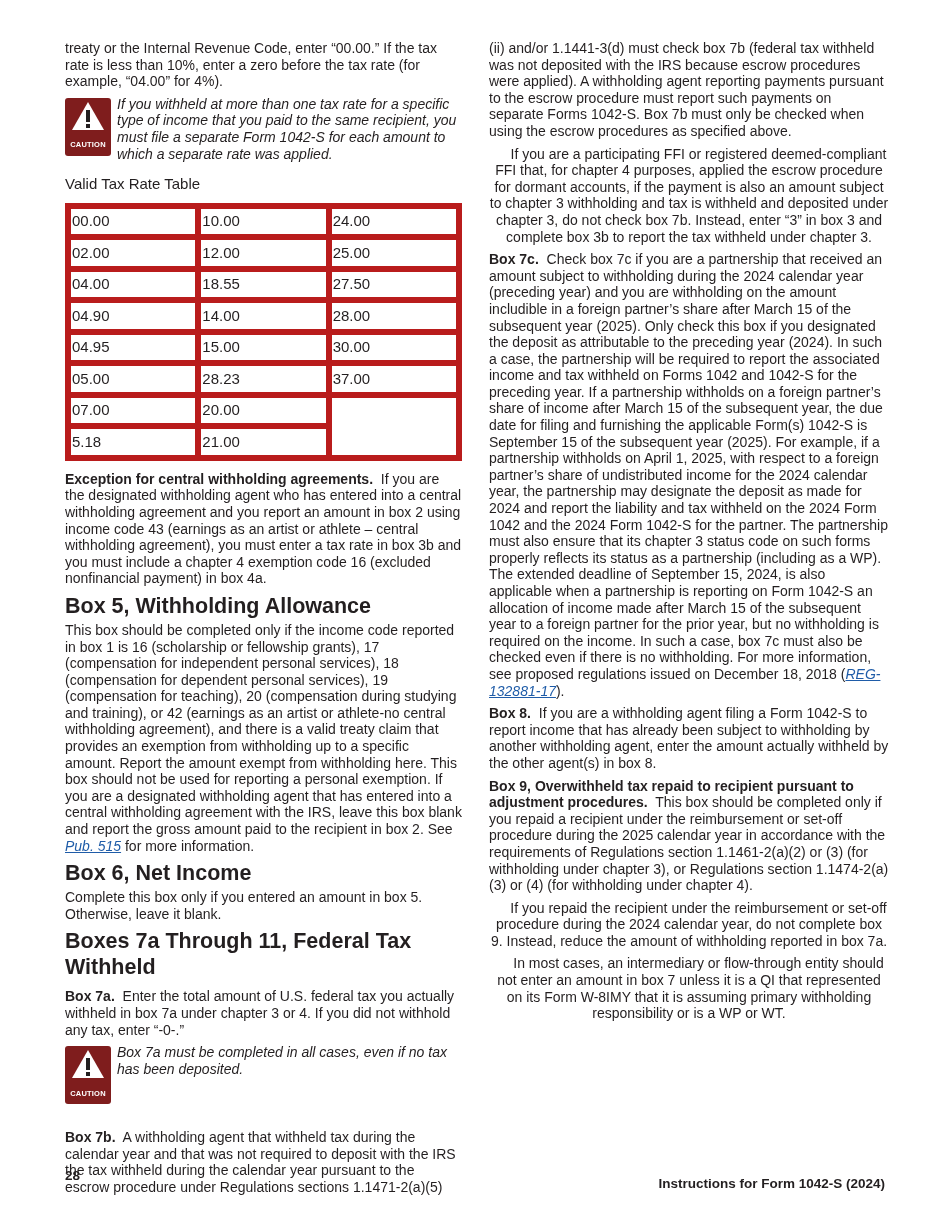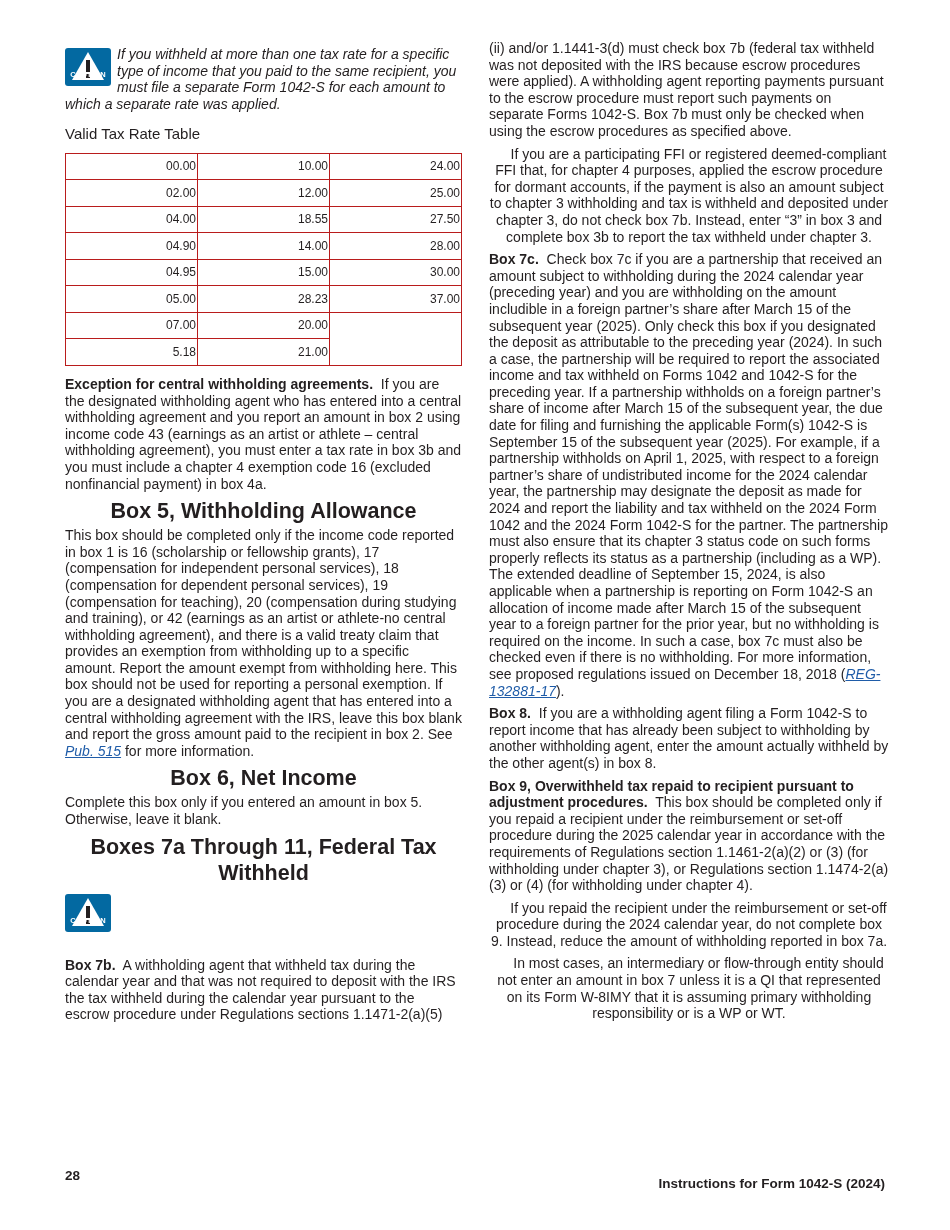--- a/index.html
+++ b/index.html
@@ -4,39 +4,40 @@
 <style>
   html, body { margin:0; padding:0; background:#fff; }
   body { width:950px; height:1230px; position:relative; overflow:hidden;
          font-family:"Liberation Sans", sans-serif; color:#231f20; }
   .col { position:absolute; top:40px; font-size:14px; line-height:16.6px; }
   .col-left { left:65px; width:397px; }
   .col-right { left:489px; width:400px; }
   p { margin:0 0 6px 0; }
   .indent { text-indent:19px;text-align:center; }
   b { font-weight:bold; }
-  h2 { font-size:21.5px; line-height:26px; font-weight:bold; margin:2px 0 3px 0;text-align:center; }
+  h2 { font-size:21.5px; line-height:26px; font-weight:bold; margin:2px 0 3px 0; }
   h3 { font-size:15px; font-weight:normal; margin:14px 0 10px 0; }
   a { color:#1f5ca8; font-style:italic; text-decoration:underline; }
   .caution { margin:6px 0 8px 0; font-style:italic; overflow:hidden; }
-  .caution-icon { float:left; width:46px; height:38px; background:#0369a1; border-radius:3px;
+  .caution-icon { float:left; width:46px; height:58px; background:#7f1d1d; border-radius:3px;
                   margin:2px 6px 0 0; position:relative; }
   .caution-icon svg { position:absolute; left:6px; top:3px; }
   .caution-icon span { position:absolute; bottom:2px; left:0; width:100%; text-align:center;
                        color:#fff; font-size:7.5px; font-weight:bold; font-style:normal; letter-spacing:0.2px; }
   table.rates { border-collapse:collapse; width:397px; margin-bottom:10px; }
-  table.rates td { border:1px solid #b91c1c; text-align:right; height:23.5px; font-size:12px; width:33%; }
+  table.rates td { border:6px solid #b91c1c; text-align:left; height:23.5px; font-size:15px; width:33%; }
   table.rates td.empty { vertical-align:top; }
   .footer { position:absolute; top:1168px; left:65px; width:820px; font-size:13.5px; font-weight:bold; }
   .footer .right { position:absolute; right:0; top:8px; }
 </style>
 </head>
 <body>
 
 <div class="col col-left">
+  <p>treaty or the Internal Revenue Code, enter “00.00.” If the tax rate is less than 10%, enter a zero before the tax rate (for example, “04.00” for 4%).</p>
 
   <div class="caution">
     <div class="caution-icon">
       <svg width="34" height="30" viewBox="0 0 34 30">
           <polygon points="17,1 33,29 1,29" fill="#fff"></polygon>
           <rect x="15" y="9" width="4" height="12" fill="#231f20"></rect>
           <rect x="15" y="23" width="4" height="4" fill="#231f20"></rect>
         </svg>
       <span>CAUTION</span>
     </div>
@@ -91,30 +92,32 @@
 
   <p><b>Exception for central withholding agreements.</b>&nbsp; <span>If you are the designated withholding agent who has entered into a central withholding agreement and you report an amount in box 2 using income code 43 (earnings as an artist or athlete – central withholding agreement), you must enter a tax rate in box 3b and you must include a chapter 4 exemption code 16 (excluded nonfinancial payment) in box 4a.</span></p>
 
   <h2>Box 5, Withholding Allowance</h2>
   <p><span>This box should be completed only if the income code reported in box 1 is 16 (scholarship or fellowship grants), 17 (compensation for independent personal services), 18 (compensation for dependent personal services), 19 (compensation for teaching), 20 (compensation during studying and training), or 42 (earnings as an artist or athlete-no central withholding agreement), and there is a valid treaty claim that provides an exemption from withholding up to a specific amount. Report the amount exempt from withholding here. This box should not be used for reporting a personal exemption. If you are a designated withholding agent that has entered into a central withholding agreement with the IRS, leave this box blank and report the gross amount paid to the recipient in box 2. See</span> <a>Pub. 515</a> <span>for more information.</span></p>
 
   <h2>Box 6, Net Income</h2>
   <p>Complete this box only if you entered an amount in box 5. Otherwise, leave it blank.</p>
 
   <h2>Boxes 7a Through 11, Federal Tax Withheld</h2>
+  <p style="margin-top:8px"><b>Box 7a.</b>&nbsp; <span>Enter the total amount of U.S. federal tax you actually withheld in box 7a under chapter 3 or 4. If you did not withhold any tax, enter “-0-.”</span></p>
 
   <div class="caution">
     <div class="caution-icon">
       <svg width="34" height="30" viewBox="0 0 34 30">
           <polygon points="17,1 33,29 1,29" fill="#fff"></polygon>
           <rect x="15" y="9" width="4" height="12" fill="#231f20"></rect>
           <rect x="15" y="23" width="4" height="4" fill="#231f20"></rect>
         </svg>
       <span>CAUTION</span>
     </div>
+    <span>Box 7a must be completed in all cases, even if no tax has been deposited.</span>
   </div>
 
   <p style="margin-top:25px"><b>Box 7b.</b>&nbsp; <span>A withholding agent that withheld tax during the calendar year and that was not required to deposit with the IRS the tax withheld during the calendar year pursuant to the escrow procedure under Regulations sections 1.1471-2(a)(5)</span></p>
 </div>
 
 <div class="col col-right">
   <p>(ii) and/or 1.1441-3(d) must check box 7b (federal tax withheld was not deposited with the IRS because escrow procedures were applied). A withholding agent reporting payments pursuant to the escrow procedure must report such payments on separate Forms 1042-S. Box 7b must only be checked when using the escrow procedures as specified above.</p>
   <p class="indent">If you are a participating FFI or registered deemed-compliant FFI that, for chapter 4 purposes, applied the escrow procedure for dormant accounts, if the payment is also an amount subject to chapter 3 withholding and tax is withheld and deposited under chapter 3, do not check box 7b. Instead, enter “3” in box 3 and complete box 3b to report the tax withheld under chapter 3.</p>
   <p><b>Box 7c.</b>&nbsp; <span>Check box 7c if you are a partnership that received an amount subject to withholding during the 2024 calendar year (preceding year) and you are withholding on the amount includible in a foreign partner’s share after March 15 of the subsequent year (2025). Only check this box if you designated the deposit as attributable to the preceding year (2024). In such a case, the partnership will be required to report the associated income and tax withheld on Forms 1042 and 1042-S for the preceding year. If a partnership withholds on a foreign partner’s share of income after March 15 of the subsequent year, the due date for filing and furnishing the applicable Form(s) 1042-S is September 15 of the subsequent year (2025). For example, if a partnership withholds on April 1, 2025, with respect to a foreign partner’s share of undistributed income for the 2024 calendar year, the partnership may designate the deposit as made for 2024 and report the liability and tax withheld on the 2024 Form 1042 and the 2024 Form 1042-S for the partner. The partnership must also ensure that its chapter 3 status code on such forms properly reflects its status as a partnership (including as a WP). The extended deadline of September 15, 2024, is also applicable when a partnership is reporting on Form 1042-S an allocation of income made after March 15 of the subsequent year to a foreign partner for the prior year, but no withholding is required on the income. In such a case, box 7c must also be checked even if there is no withholding. For more information, see proposed regulations issued on December 18, 2018 (</span><a>REG-132881-17</a><span>).</span></p>
   <p><b>Box 8.</b>&nbsp; <span>If you are a withholding agent filing a Form 1042-S to report income that has already been subject to withholding by another withholding agent, enter the amount actually withheld by the other agent(s) in box 8.</span></p>

